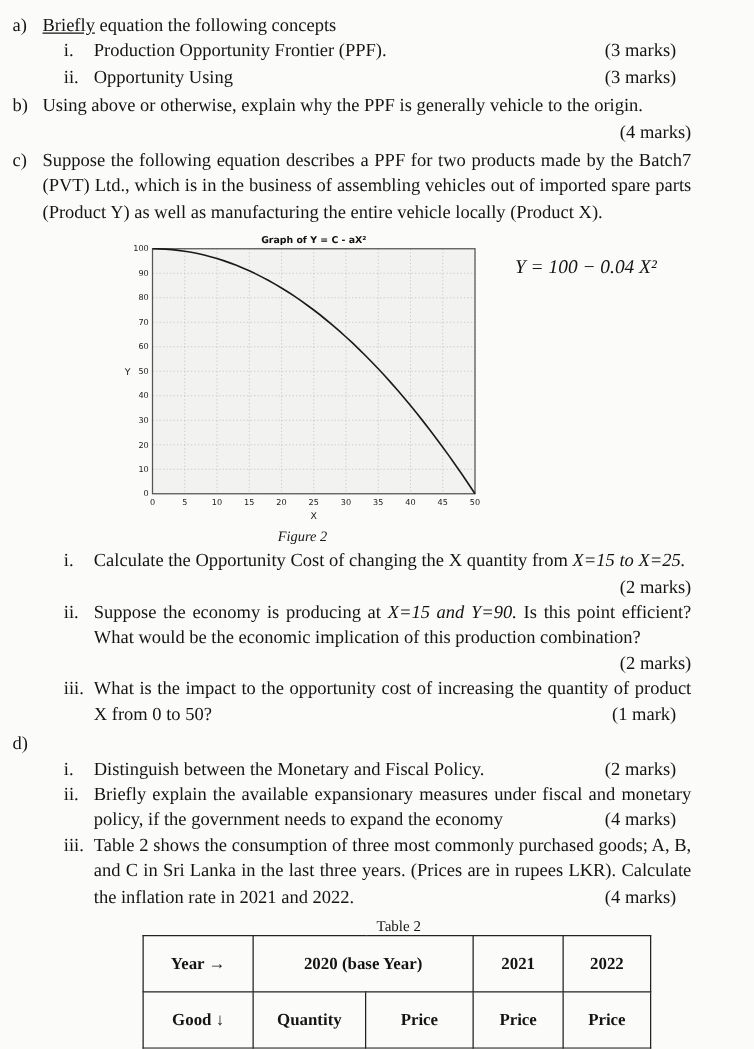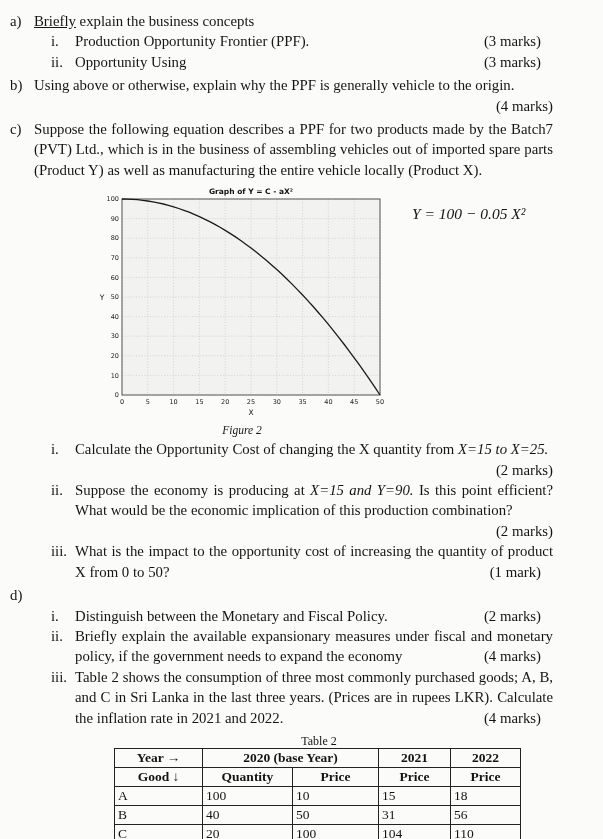--- a/index.html
+++ b/index.html
@@ -44,34 +44,34 @@
   .axis-label { font-family:"DejaVu Sans",sans-serif; font-size:7.5px; fill:#111; text-anchor:middle; }
 
   .d-items { margin-left:24px; }
 
   .table-wrap { margin-left:104px; margin-top:6px; width:410px; }
   .table-caption { text-align:center; font-size:12px; line-height:14px; }
   table.data-table { border-collapse:collapse; font-size:13.5px; table-layout:fixed; }
   .data-table th, .data-table td {
     border:1px solid #222;
     height:18px; line-height:18px;
-    padding:0 3px;
+    padding:13px 3px;
     overflow:hidden; white-space:nowrap;
   }
   .data-table th { font-weight:bold; }
 </style>
 </head>
 <body>
 
 <div class="page">
 
   <div class="q-row">
     <div class="q-label">a)</div>
     <div class="q-body">
-      <div class="q-text"><span class="underline">Briefly</span><span> explain the business concepts</span></div>
+      <div class="q-text"><span class="underline">Briefly</span><span> equation the following concepts</span></div>
       <div class="sub-row">
         <div class="sub-num">i.</div>
         <div class="sub-text">Production Opportunity Frontier (PPF).</div>
         <div class="marks-abs">(3 marks)</div>
       </div>
       <div class="sub-row">
         <div class="sub-num">ii.</div>
         <div class="sub-text">Opportunity Using</div>
         <div class="marks-abs">(3 marks)</div>
       </div>
@@ -146,21 +146,21 @@
                 <text x="31" y="75.00000000000001" class="tick">70</text>
                 <text x="31" y="55.39999999999999" class="tick">80</text>
                 <text x="31" y="35.8" class="tick">90</text>
                 <text x="31" y="16.2" class="tick">100</text>
               </g>
             <text class="axis-label" x="14" y="115">Y</text>
             <text class="axis-label" x="163" y="230">X</text>
           </svg>
           <div class="figure-caption">Figure 2</div>
         </div>
-        <div class="equation">Y = 100 − 0.05 X²</div>
+        <div class="equation">Y = 100 − 0.04 X²</div>
       </div>
 
       <div class="sub-row">
         <div class="sub-num">i.</div>
         <div class="sub-text"><span>Calculate the Opportunity Cost of changing the X quantity from </span><span class="math">X=15 to X=25.</span></div>
       </div>
       <div class="marks-line">(2 marks)</div>
 
       <div class="sub-row">
         <div class="sub-num">ii.</div>

